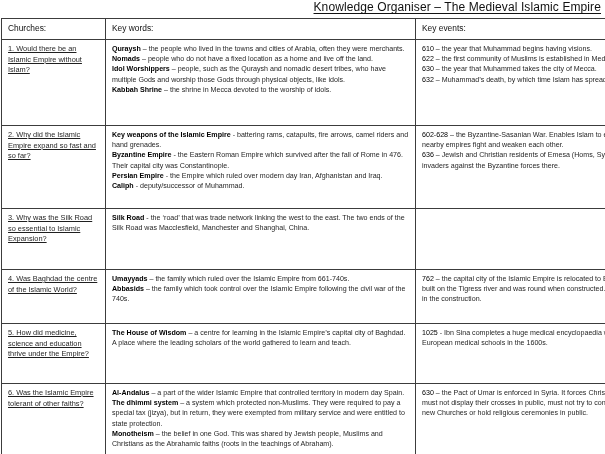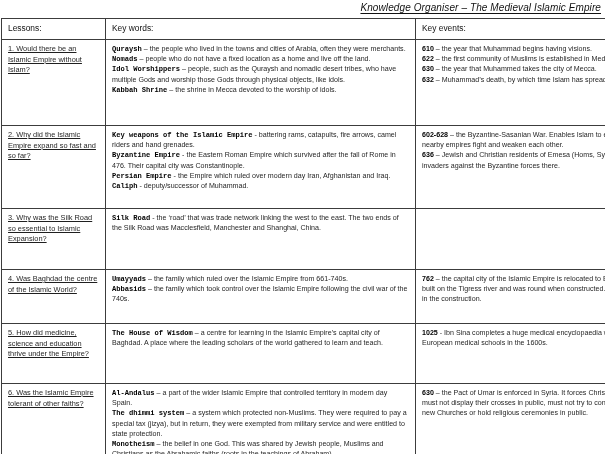--- a/index.html
+++ b/index.html
@@ -27,29 +27,28 @@
   
   .doc-title-row {
     height: 21px;
     display: flex;
     align-items: flex-start;
     justify-content: flex-end;
     padding-right: 2px;
     box-sizing: border-box;
   }
   .doc-title {
-    font-size: 10px;
+    font-size: 12px;
     line-height: 15px;
     letter-spacing: 0.1px;
     color: #111111;
     text-decoration: underline;
     text-underline-offset: 2px;
     white-space: nowrap;
     padding-right: 2px;
-    font-style: italic;
   }
 
   
   .ko-table {
     position: absolute;
     top: 18px;
     left: 1px;
     width: 700px;           
     border-collapse: collapse;
     table-layout: fixed;
@@ -86,24 +85,23 @@
     font-size: 7.1px;
     line-height: 10.2px;
     color: #1f1f1f;
   }
   .body-cell p {
     margin: 0;
   }
   .body-cell .term {
     font-weight: bold;
     color: #000000;
-    font-family: Liberation Mono, monospace;
   }
   .body-cell .date {
-    font-weight: bold;
+    font-weight: normal;
     color: #000000;
   }
 
   .events-cell {
     white-space: normal;
   }
   .events-cell p {
     white-space: nowrap;     
   }
 
@@ -133,21 +131,21 @@
   </div>
 
   <table class="ko-table">
     <colgroup>
       <col class="c-lessons">
       <col class="c-keywords">
       <col class="c-keyevents">
     </colgroup>
     <thead>
       <tr>
-        <th class="hdr-cell">Lessons:</th>
+        <th class="hdr-cell">Churches:</th>
         <th class="hdr-cell">Key words:</th>
         <th class="hdr-cell">Key events:</th>
       </tr>
     </thead>
     <tbody id="table-body">
         <tr class="r1">
           <td class="lesson-cell">1. Would there be an Islamic Empire without Islam?</td>
           <td class="body-cell words-cell">
             <p><span class="term">Quraysh</span><span> – the people who lived in the towns and cities of Arabia, often they were merchants.</span></p>
             <p><span class="term">Nomads</span><span> – people who do not have a fixed location as a home and live off the land.</span></p>

